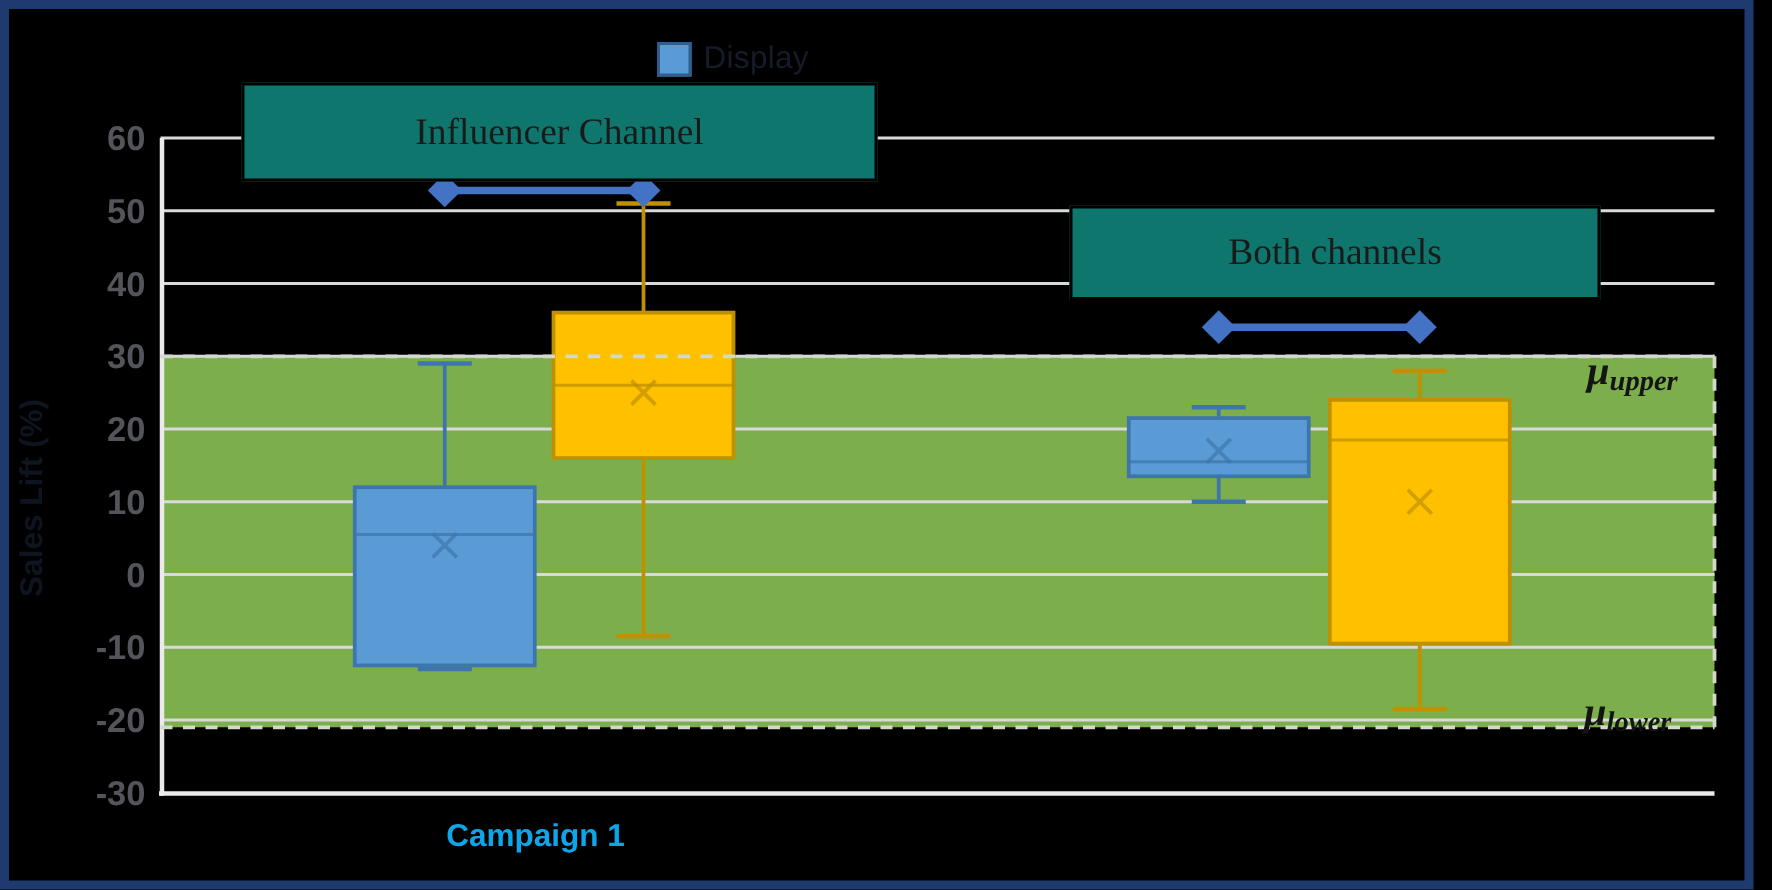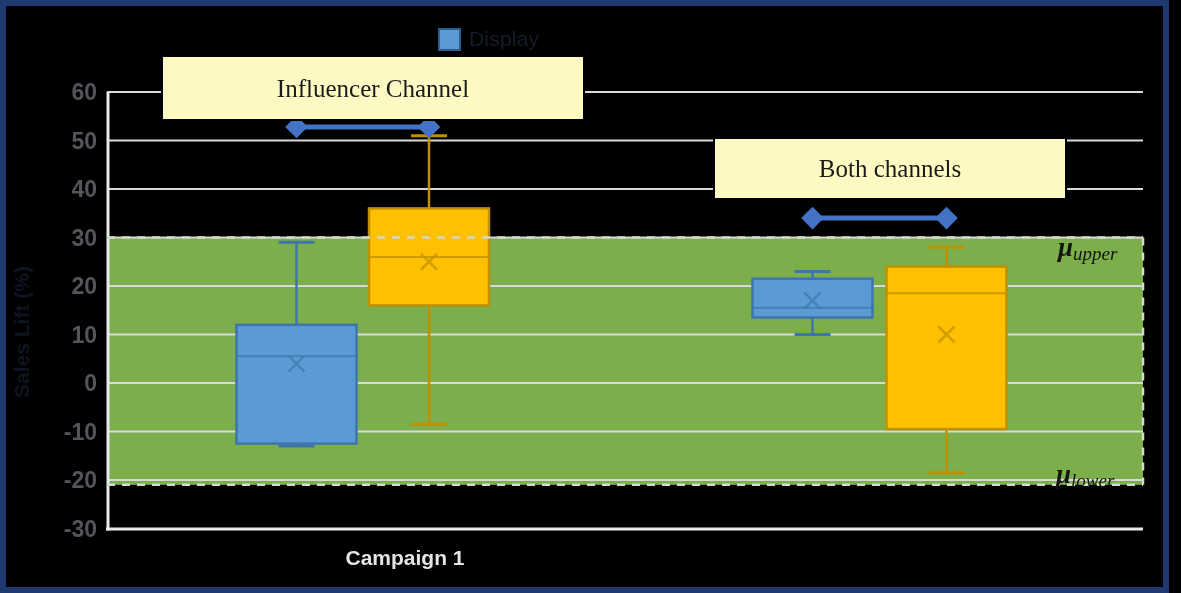--- a/index.html
+++ b/index.html
@@ -7,30 +7,30 @@
        font-family:"Liberation Sans",sans-serif;}
   .canvas{position:absolute;inset:0;background:#000;}
   .border-overlay{position:absolute;left:0;top:0;bottom:0;right:12px;
        border:6px solid #1E3A6E;pointer-events:none;z-index:50;}
   svg.chart{position:absolute;left:0;top:0;z-index:1;}
   .legend{position:absolute;left:438px;top:27px;display:flex;align-items:center;
        gap:24px;z-index:5;}
   .legend-item{display:flex;align-items:center;gap:8px;}
   .legend-chip{width:19px;height:19px;border-style:solid;border-width:2px;}
   .legend-label{font-size:21px;font-weight:400;color:#151B29;letter-spacing:.2px;}
-  .annotation{position:absolute;background:#fef9c3;border:2px solid #000;
+  .annotation{position:absolute;background:#0f766e;border:2px solid #000;
        z-index:10;display:flex;flex-direction:column;justify-content:center;
        text-align:center;font-family:"Liberation Serif",serif;color:#1A1A1A;}
   .ann-line{white-space:pre-wrap;font-size:25px;line-height:29px;}
   .mu-label{position:absolute;z-index:12;font-family:"Liberation Serif",serif;
        font-style:italic;color:#141414;}
   .mu-label .mu{font-size:27px;font-weight:600;}
-  .mu-label sub{font-size:19px;font-weight:400;margin-top:20px;}
+  .mu-label sub{font-size:19px;font-weight:700;margin-top:20px;}
   .x-label{position:absolute;top:546px;transform:translateX(-50%);
-       font-size:21px;font-weight:700;color:#e5e5e5;z-index:5;margin-left:48px;}
+       font-size:21px;font-weight:700;color:#0ea5e9;z-index:5;}
   .y-title{position:absolute;left:22px;top:332px;
        transform:translate(-50%,-50%) rotate(-90deg);
        font-size:21px;font-weight:700;color:#0E1420;white-space:nowrap;z-index:5;}
 </style>
 </head>
 <body>
 
 <div class="canvas">
 
   <svg class="chart" width="1181" height="593" id="chart-svg">

